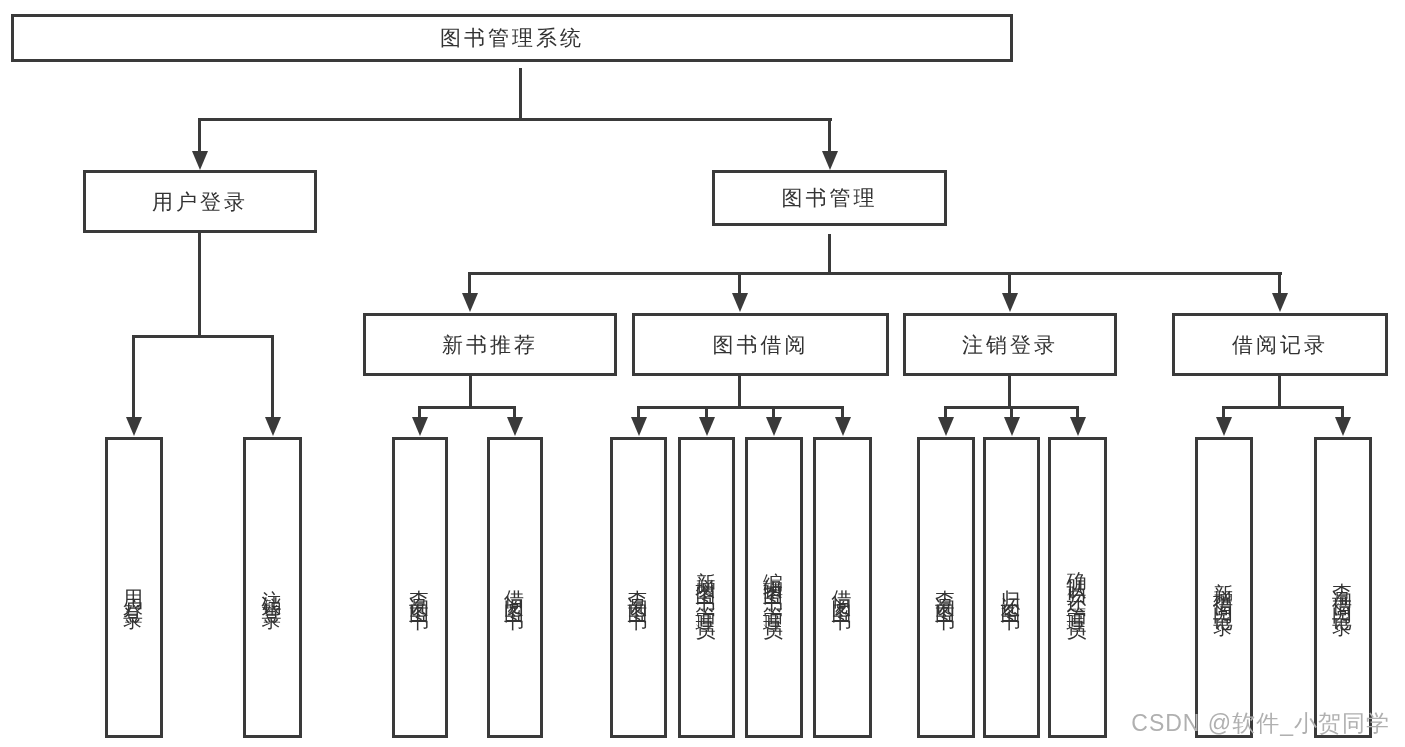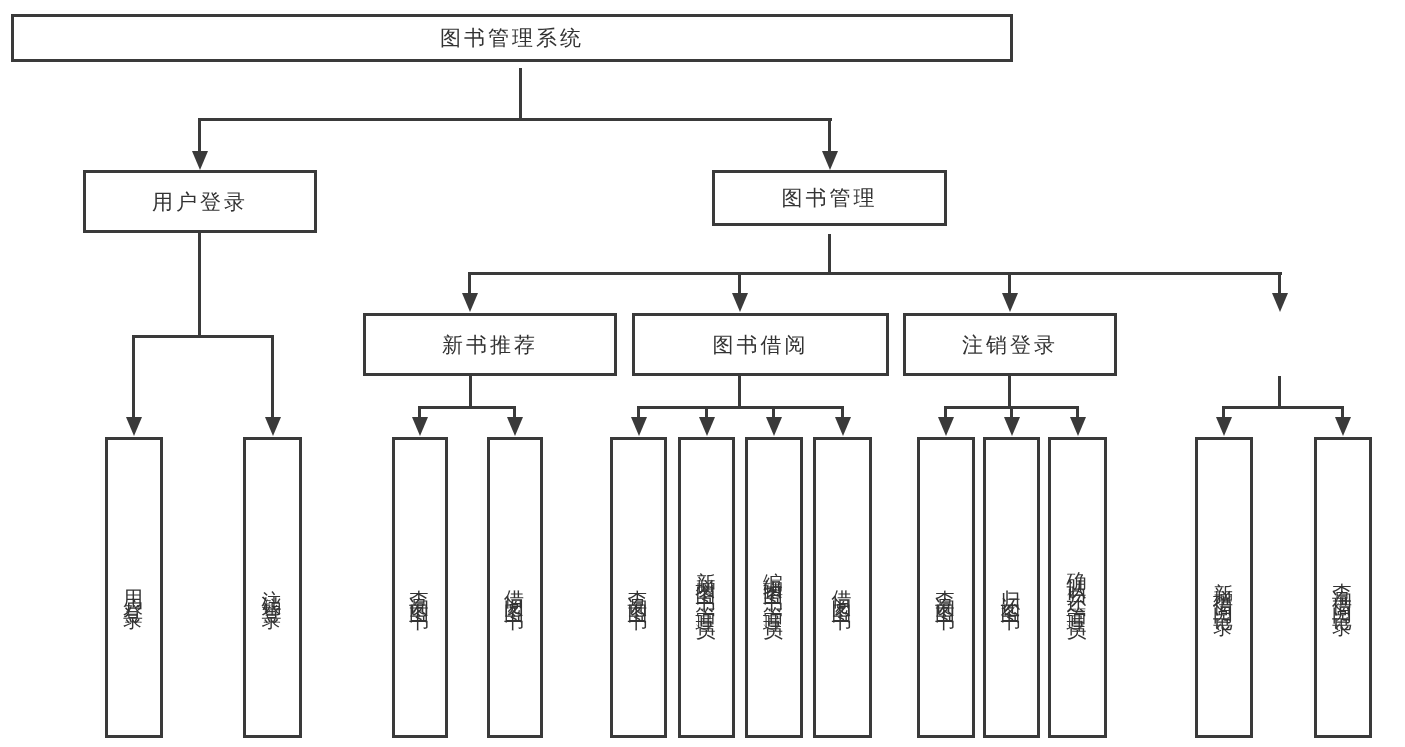--- a/index.html
+++ b/index.html
@@ -54,20 +54,23 @@
   </div>
 
   <div class="node node-h" style="left:632px;top:313px;width:257px;height:63px">
     <span>图书借阅</span>
   </div>
 
   <div class="node node-h" style="left:903px;top:313px;width:214px;height:63px">
     <span>注销登录</span>
   </div>
 
+  <div class="node node-h" style="left:1172px;top:313px;width:216px;height:63px">
+    <span>借阅记录</span>
+  </div>
 
   <div class="node node-v" style="left:105px;top:437px;width:58px;height:301px">
     <span>用户登录</span>
   </div>
 
   <div class="node node-v" style="left:243px;top:437px;width:59px;height:301px">
     <span>注销登录</span>
   </div>
 
   <div class="node node-v" style="left:392px;top:437px;width:56px;height:301px">
@@ -147,14 +150,15 @@
   <div class="line line-h" style="left:944px;top:406px;width:135px"></div>
   <div class="arrow" style="left:944px;top:406px;height:11px"></div>
   <div class="arrow" style="left:1010px;top:406px;height:11px"></div>
   <div class="arrow" style="left:1076px;top:406px;height:11px"></div>
 
   <div class="line line-v" style="left:1278px;top:376px;height:30px"></div>
   <div class="line line-h" style="left:1222px;top:406px;width:122px"></div>
   <div class="arrow" style="left:1222px;top:406px;height:11px"></div>
   <div class="arrow" style="left:1341px;top:406px;height:11px"></div>
 
+  <div class="watermark">CSDN @软件_小贺同学</div>
 
 </div>
 
 </body></html>

